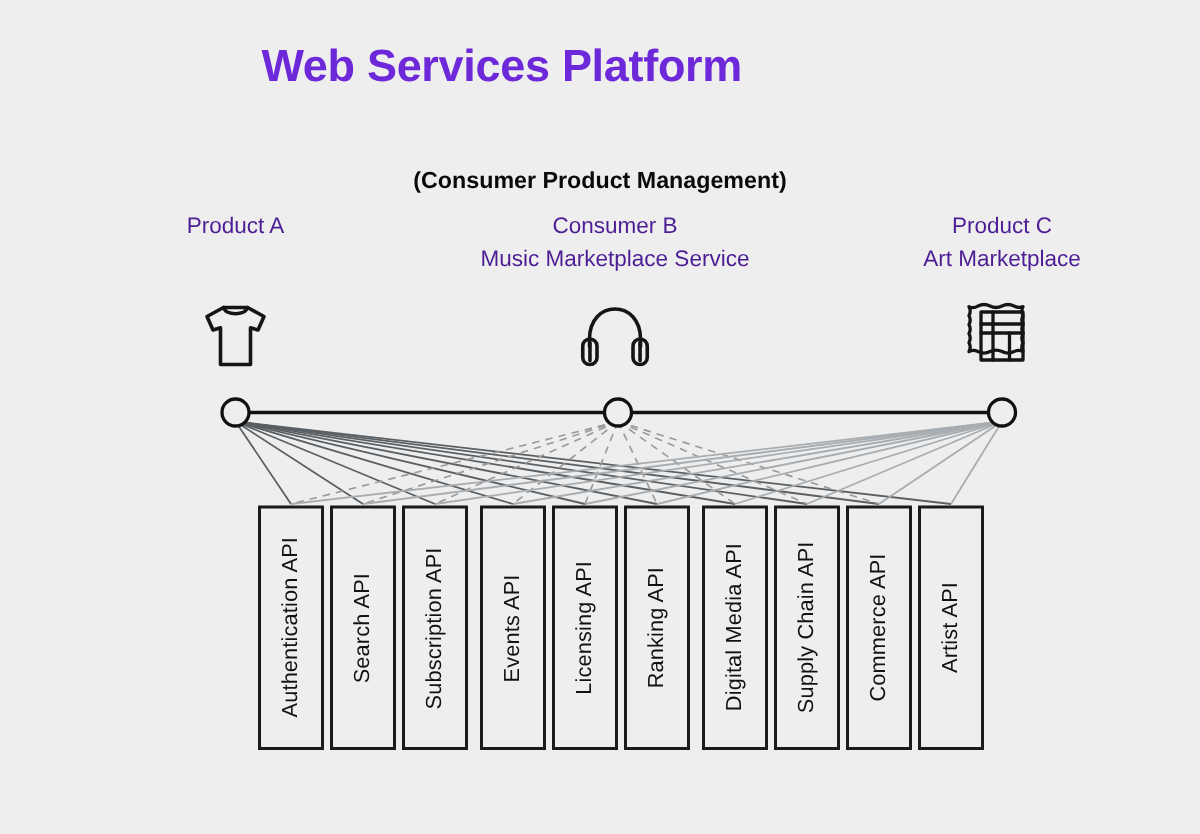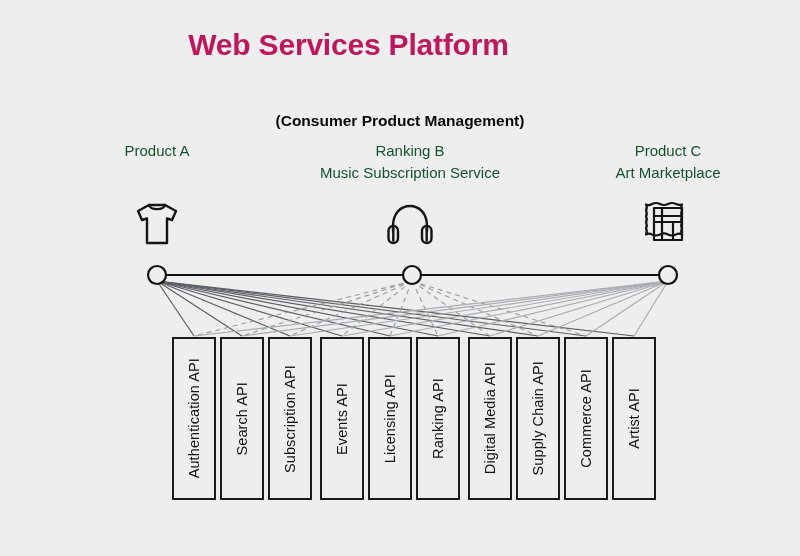--- a/index.html
+++ b/index.html
@@ -16,28 +16,28 @@
   }
   #stage {
     position: relative;
     width: 800px;
     height: 556px;
   }
 
   
   .page-title {
     position: absolute;
-    left: 14px;
+    left: 0;
     top: 28px;
     width: 669px;
     text-align: center;
     font-size: 30px;
     font-weight: bold;
     letter-spacing: -0.2px;
-    color: #be185d;
+    color: #6d28d9;
   }
   .section-caption {
     position: absolute;
     left: 0;
     width: 800px;
     text-align: center;
     font-size: 15.5px;
     font-weight: bold;
     color: #0a0a0a;
   }
@@ -47,21 +47,21 @@
   
   .product {
     position: absolute;
     width: 280px;
     text-align: center;
   }
   .product .pname,
   .product .pdesc {
     font-size: 15px;
     line-height: 22px;
-    color: #14532d;
+    color: #4c1d95;
     white-space: nowrap;
   }
   .product-a { left: 17px;  top: 140px; }
   .product-b { left: 270px; top: 140px; }
   .product-c { left: 528px; top: 140px; }
 
   .icon-wrap {
     position: absolute;
     width: 64px;
     height: 52px;
@@ -116,22 +116,22 @@
 
   <div class="page-title">Web Services Platform</div>
 
   <div class="section-caption caption-top">(Consumer Product Management)</div>
 
   <div class="product product-a">
     <div class="pname">Product A</div>
   </div>
 
   <div class="product product-b">
-    <div class="pname">Ranking B</div>
-    <div class="pdesc">Music Subscription Service</div>
+    <div class="pname">Consumer B</div>
+    <div class="pdesc">Music Marketplace Service</div>
   </div>
 
   <div class="product product-c">
     <div class="pname">Product C</div>
     <div class="pdesc">Art Marketplace</div>
   </div>
 
   <div class="icon-wrap icon-a">
     <svg width="52" height="46" viewBox="0 0 52 46" fill="none" stroke="#151515" stroke-width="2.4" stroke-linejoin="round" stroke-linecap="round">
       <path d="M18 4 L7 10 L11 19 L16 17.5 L16 42 L36 42 L36 17.5 L41 19 L45 10 L34 4 Z"></path>

